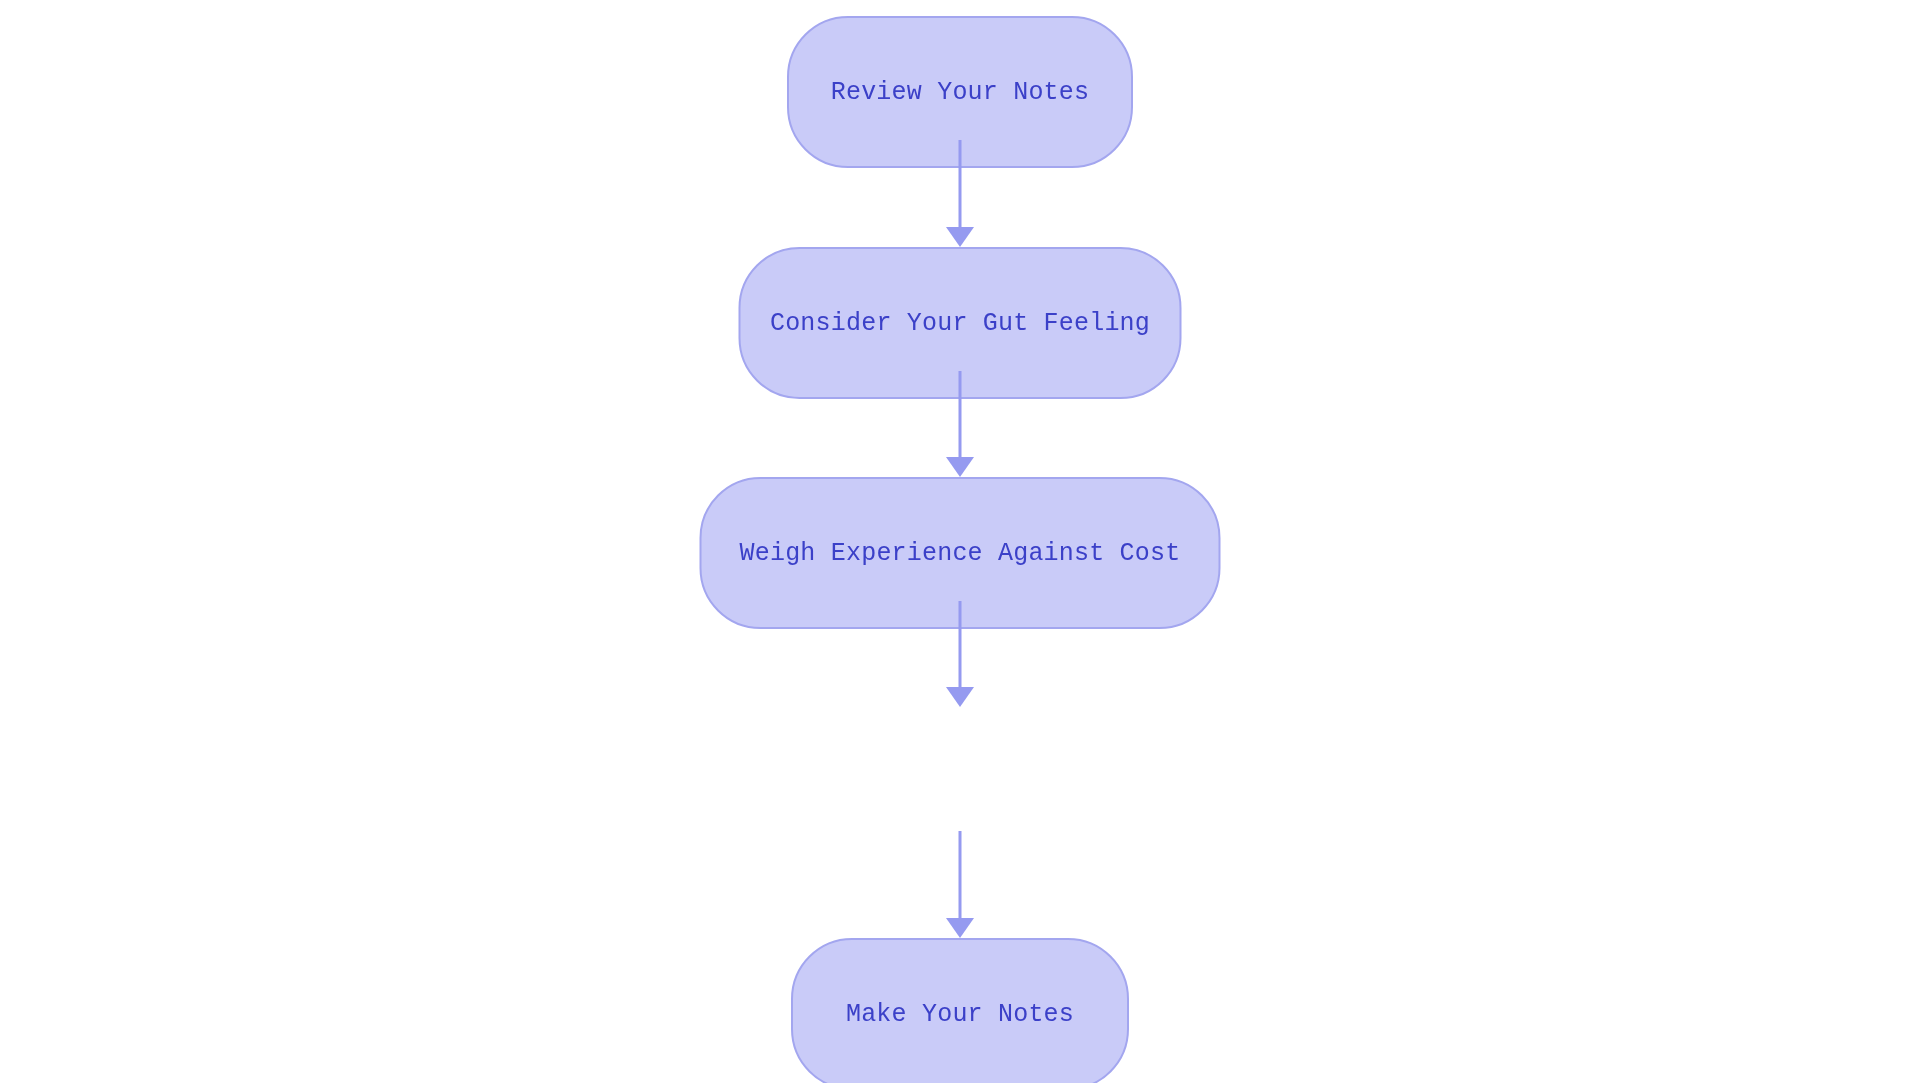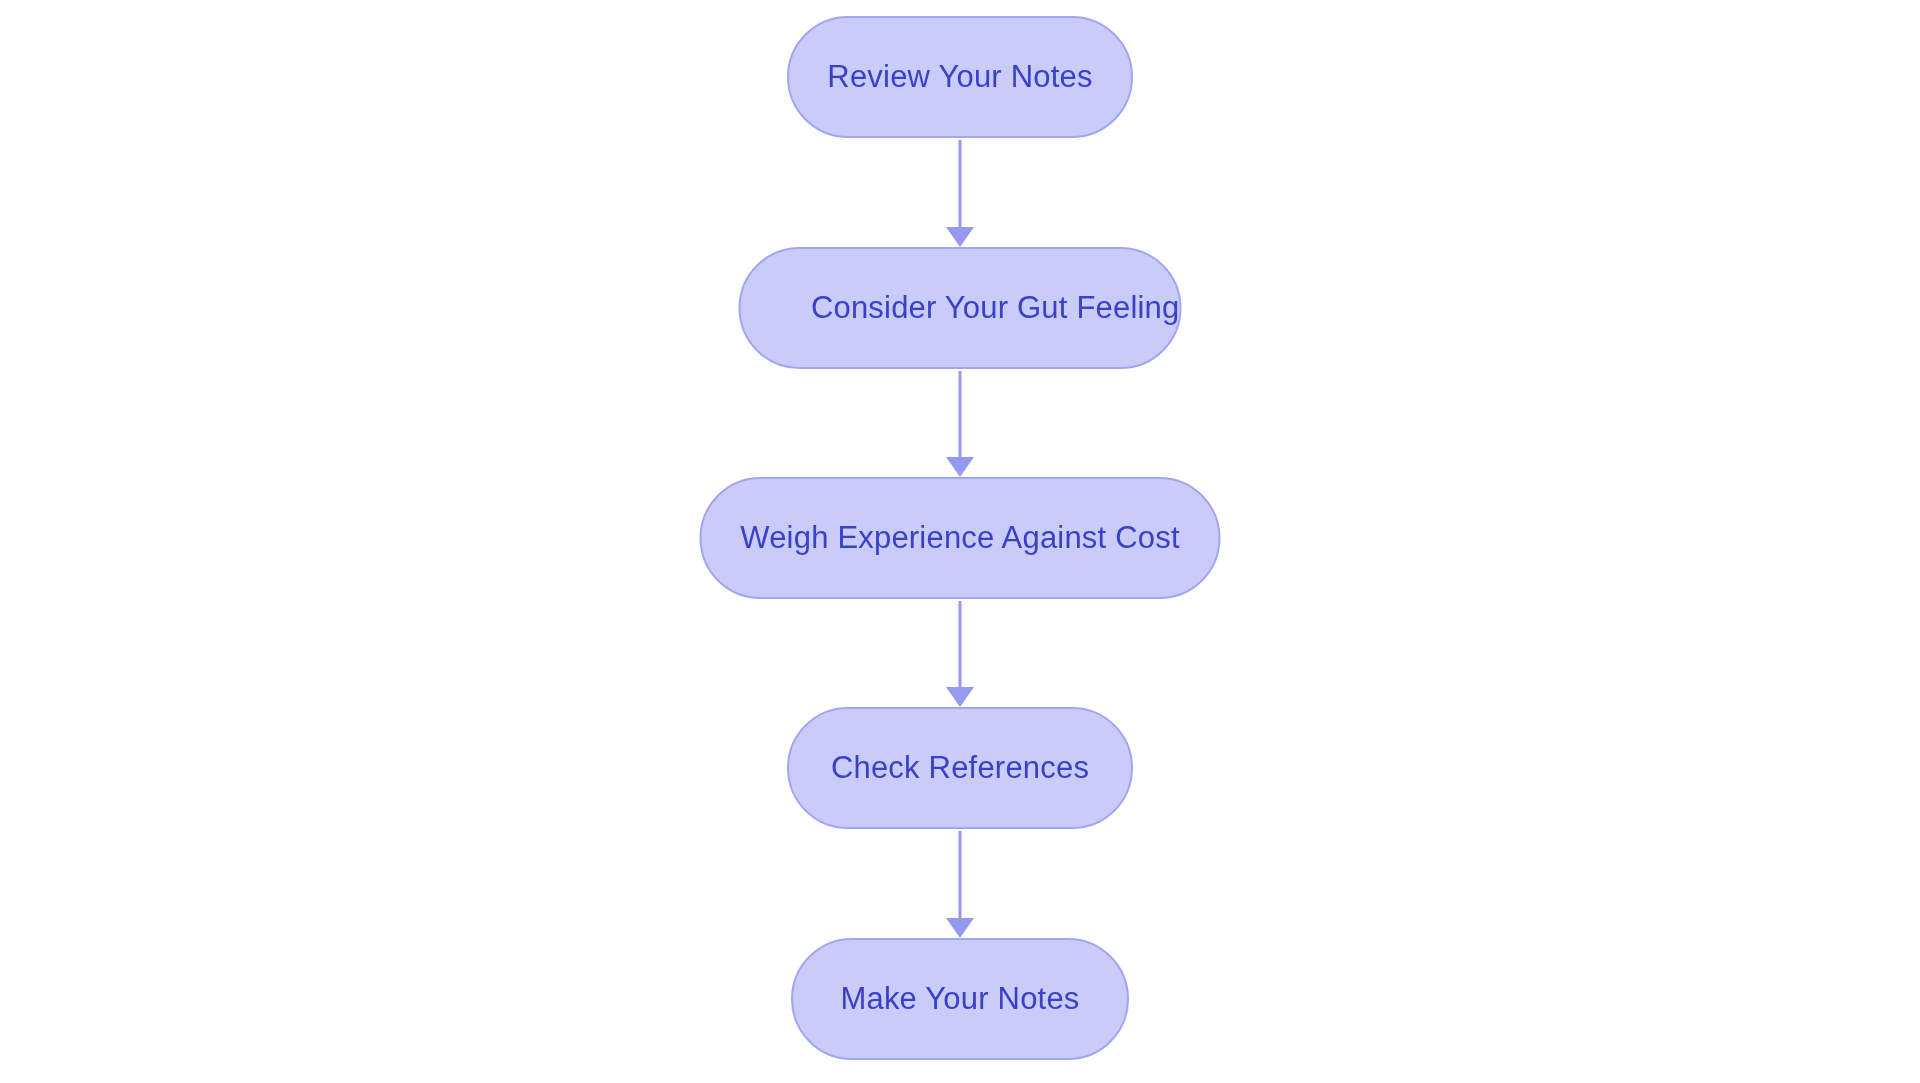--- a/index.html
+++ b/index.html
@@ -16,34 +16,35 @@
     width: 1920px;
     height: 1083px;
     background: var(--bg);
     overflow: hidden;
     font-family: "Liberation Sans", sans-serif;
   }
   .flow-node {
     position: absolute;
     left: 50%;
     transform: translateX(-50%);
-    height: 122px;
+    height: 152px;
     border-radius: 61px;
     background: var(--node-fill);
     border: 2px solid var(--node-border);
     color: var(--node-text);
     display: flex;
     align-items: center;
     justify-content: center;
-    font-size: 31px;
+    font-size: 25px;
     letter-spacing: 0.2px;
     white-space: nowrap;
+    font-family: Liberation Mono, monospace;
   }
   .n1 { top: 16px;  width: 346px; }
-  .n2 { top: 247px; width: 443px; justify-content: flex-end; }
+  .n2 { top: 247px; width: 443px; }
   .n3 { top: 477px; width: 521px; }
   .n4 { top: 707px; width: 346px; }
   .n5 { top: 938px; width: 338px; }
 
   .connector {
     position: absolute;
     left: 50%;
     transform: translateX(-50%);
     width: 28px;
   }
@@ -97,23 +98,20 @@
 
   <div class="flow-node n3">
     <span>Weigh Experience Against Cost</span>
   </div>
 
   <div class="connector c3">
     <div class="line"></div>
     <div class="head"></div>
   </div>
 
-  <div class="flow-node n4">
-    <span>Check References</span>
-  </div>
 
   <div class="connector c4">
     <div class="line"></div>
     <div class="head"></div>
   </div>
 
   <div class="flow-node n5">
     <span>Make Your Notes</span>
   </div>
 

